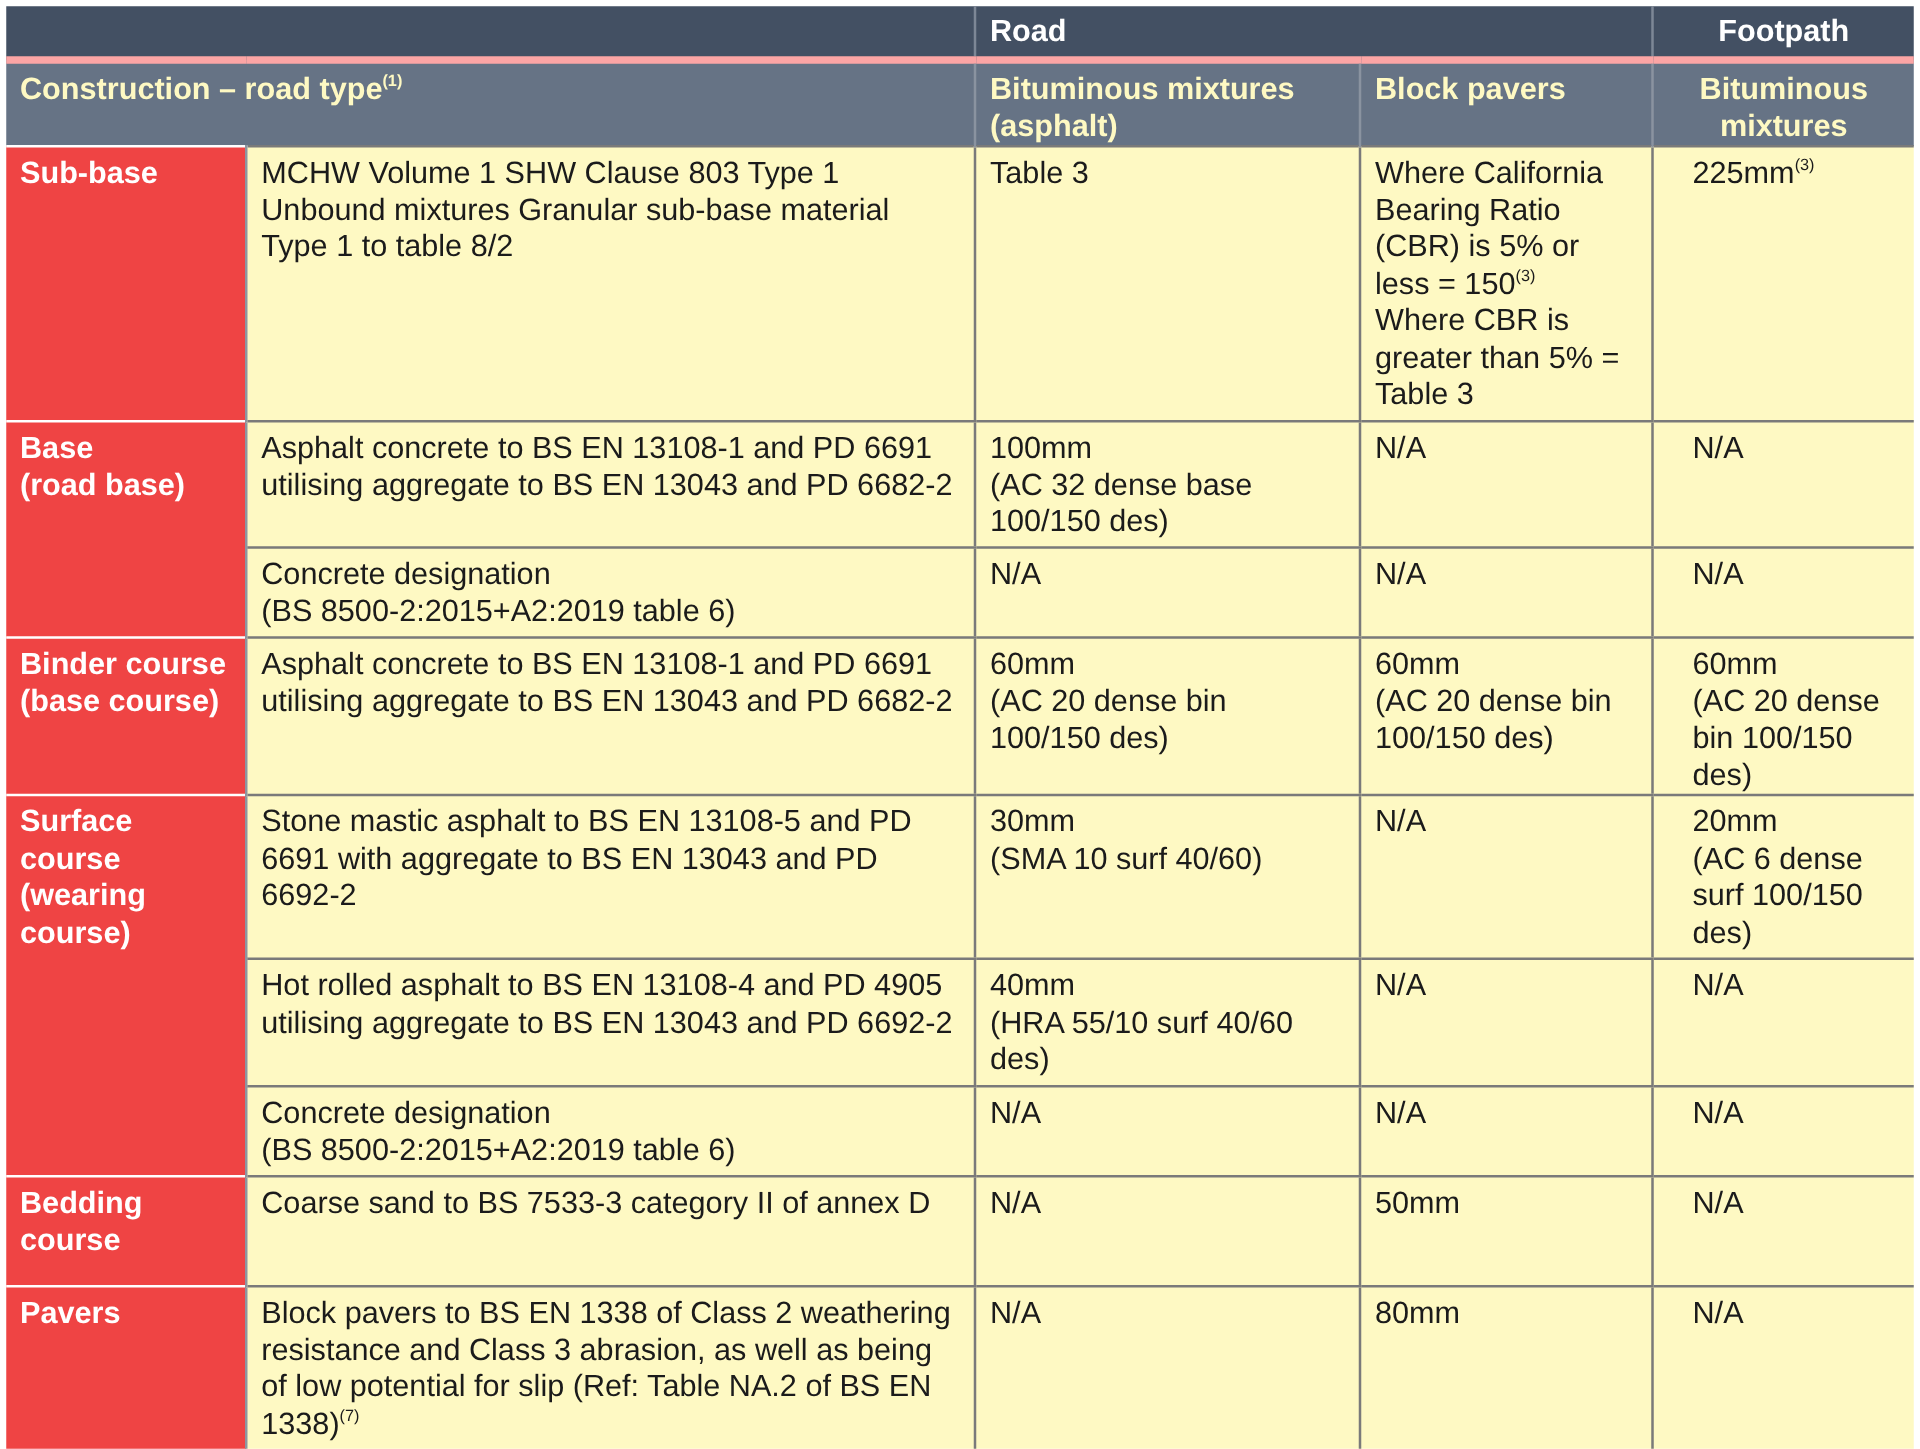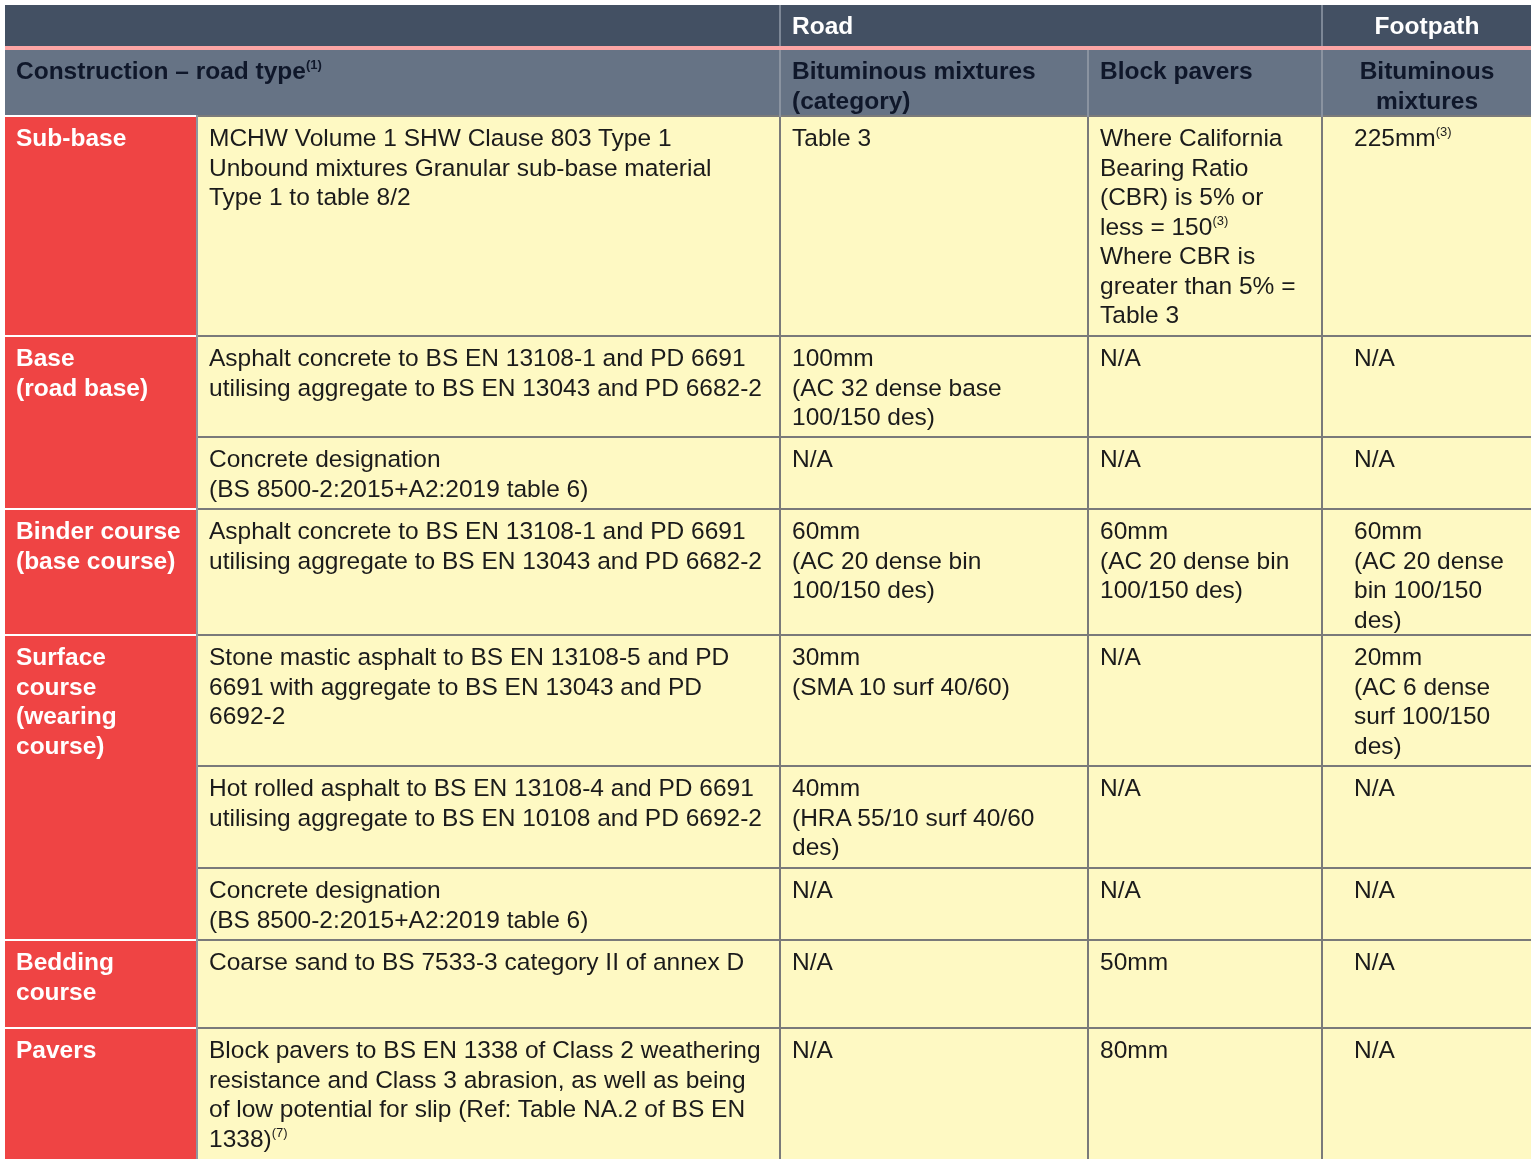--- a/index.html
+++ b/index.html
@@ -4,22 +4,22 @@
 <style>
   html, body { margin: 0; padding: 0; background: #ffffff; }
   body { width: 1536px; height: 1159px; position: relative; overflow: hidden;
          font-family: "Liberation Sans", sans-serif; }
   table.spec { position: absolute; left: 5px; top: 5px; border-collapse: collapse;
                table-layout: fixed; width: 1526px; }
   table.spec td, table.spec th { vertical-align: top; text-align: left;
                font-size: 24.5px; line-height: 29.5px; padding: 6px 11px 0 11px; box-sizing: border-box; }
   th.h1 { background: #435063; color: #ffffff; font-weight: bold; height: 43px;
           padding-top: 7px; border-right: 2px solid #7d8796; }
-  th.h2 { background: #667385; color: #0f172a; font-weight: bold; height: 52px;
-          padding-top: 6px; border-top: 4px solid #fca5a5; border-right: 2px solid #8a93a0; }
+  th.h2 { background: #667385; color: #fef9c3; font-weight: bold; height: 52px;
+          padding-top: 6px; border-top: 6px solid #fca5a5; border-right: 2px solid #8a93a0; }
   th.h1:last-child, th.h2:last-child { border-right: none; text-align: center; }
   td.label { background: #ef4444; color: #ffffff; font-weight: bold; border-right: 2px solid #8e95a0; }
   td.cell { background: #fef9c3; color: #1b1b1b; border-left: 2px solid #7a7a7a;
             border-bottom: 2px solid #7a7a7a; }
   td.cell.last { border-right: none; padding-left: 31px; }
   tr.grpstart td.cell { border-top: 2px solid #7a7a7a; }
   tr.grpstart td.label { border-top: 2px solid #ffffff; }
   sup { font-size: 13px; line-height: 0; vertical-align: 10px; }
   .multi { white-space: pre-line; }
 </style>
@@ -35,21 +35,21 @@
       <col style="width:209px">
   </colgroup>
   <thead>
     <tr>
       <th class="h1" colspan="2"></th>
       <th class="h1" colspan="2">Road</th>
       <th class="h1">Footpath</th>
     </tr>
     <tr>
       <th class="h2" colspan="2"><span>Construction – road type</span><sup>(1)</sup></th>
-      <th class="h2">Bituminous mixtures (category)</th>
+      <th class="h2">Bituminous mixtures (asphalt)</th>
       <th class="h2">Block pavers</th>
       <th class="h2">Bituminous mixtures</th>
     </tr>
   </thead>
   <tbody>
 
     <tr class="grpstart" style="height:220px">
       <td class="label multi">Sub-base</td>
       <td class="cell">MCHW Volume 1 SHW Clause 803 Type 1 Unbound mixtures Granular sub-base material Type 1 to table 8/2</td>
       <td class="cell">Table 3</td>
@@ -88,21 +88,21 @@
     <tr class="grpstart" style="height:131px">
       <td class="label" rowspan="3">Surface course (wearing course)</td>
       <td class="cell">Stone mastic asphalt to BS EN 13108-5 and PD 6691 with aggregate to BS EN 13043 and PD 6692-2</td>
       <td class="cell multi">30mm
 (SMA 10 surf 40/60)</td>
       <td class="cell">N/A</td>
       <td class="cell last multi">20mm
 (AC 6 dense surf 100/150 des)</td>
     </tr>
     <tr style="height:102px">
-      <td class="cell">Hot rolled asphalt to BS EN 13108-4 and PD 6691 utilising aggregate to BS EN 10108 and PD 6692-2</td>
+      <td class="cell">Hot rolled asphalt to BS EN 13108-4 and PD 4905 utilising aggregate to BS EN 13043 and PD 6692-2</td>
       <td class="cell multi">40mm
 (HRA 55/10 surf 40/60 des)</td>
       <td class="cell">N/A</td>
       <td class="cell last">N/A</td>
     </tr>
     <tr style="height:72px">
       <td class="cell multi">Concrete designation
 (BS 8500-2:2015+A2:2019 table 6)</td>
       <td class="cell">N/A</td>
       <td class="cell">N/A</td>

